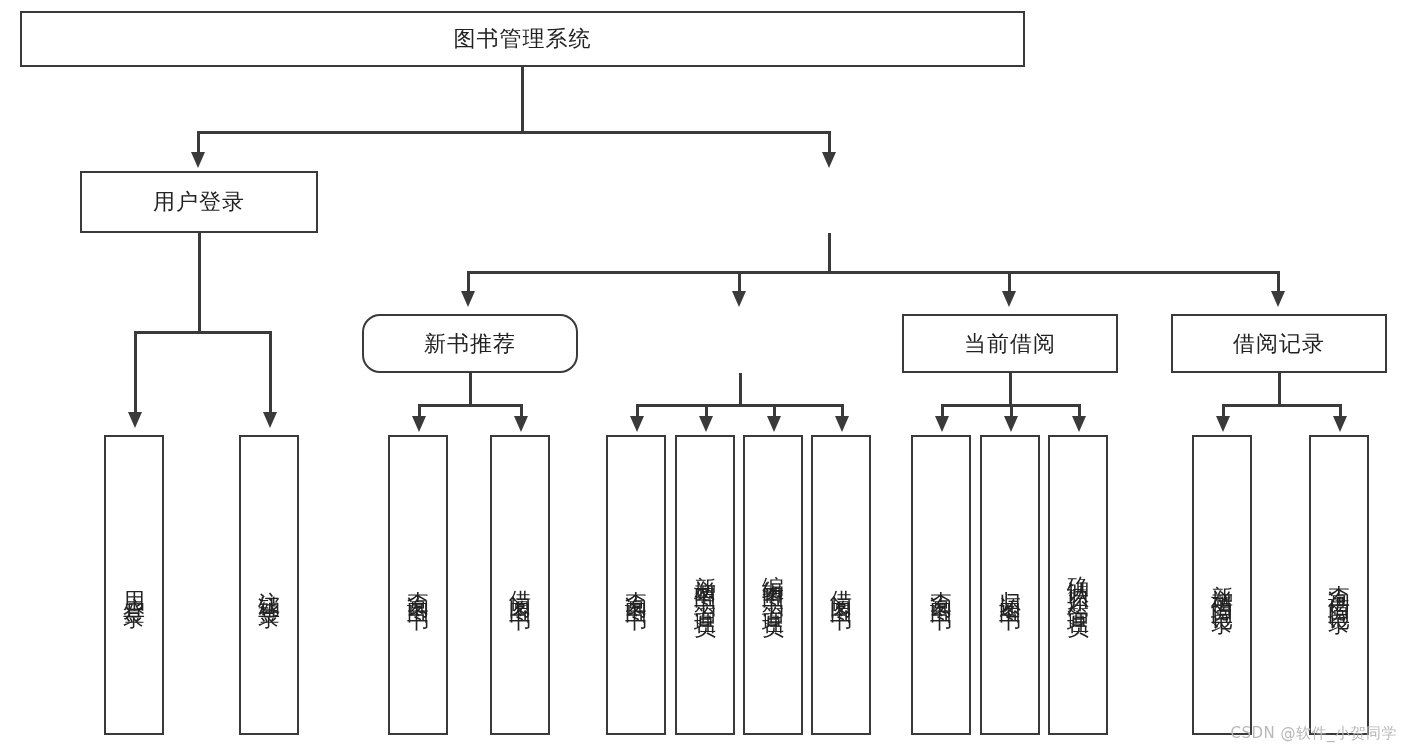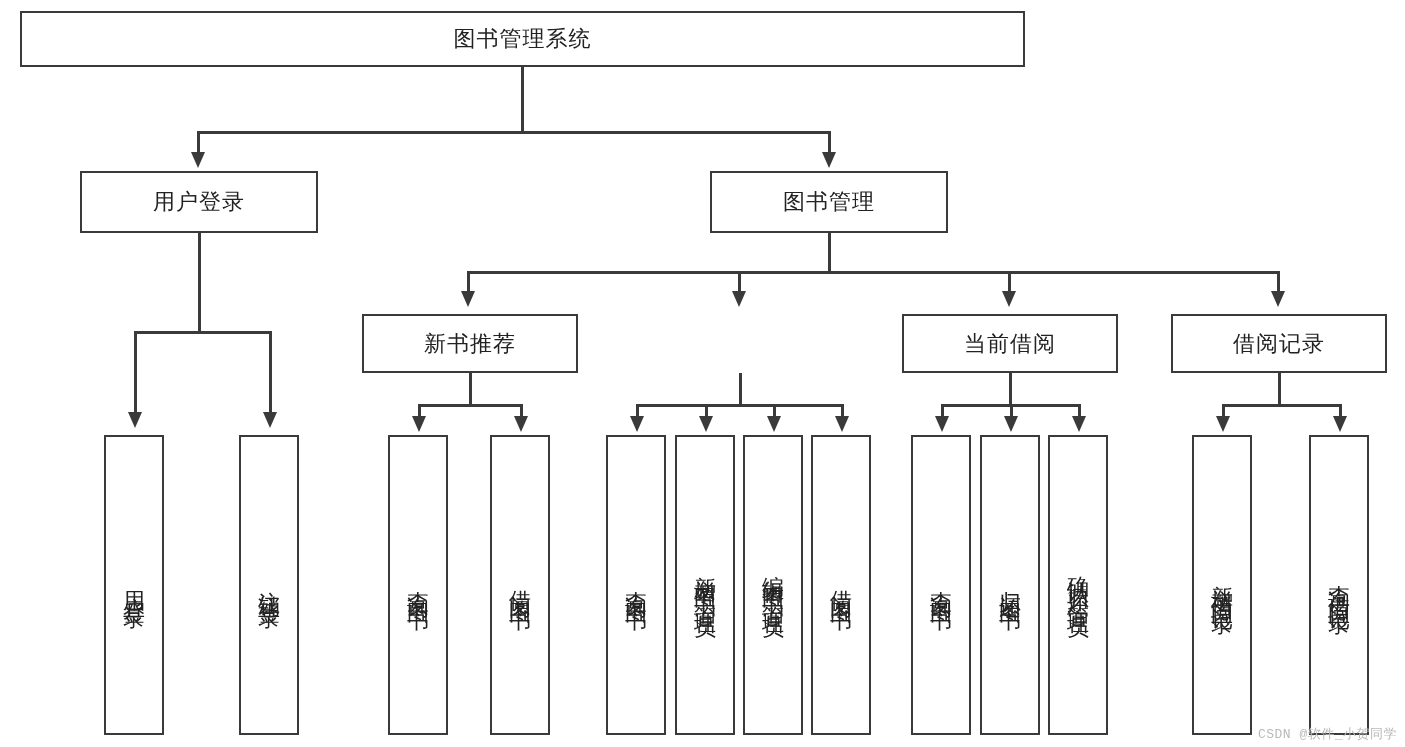--- a/index.html
+++ b/index.html
@@ -54,25 +54,24 @@
     width: 0;
     height: 0;
     border-left: 7px solid transparent;
     border-right: 7px solid transparent;
     border-top: 16px solid #3a3a3a;
   }
   #watermark {
     position: absolute;
     right: 8px;
     bottom: 4px;
-    font-size: 13px;
+    font-size: 15px;
     color: #b9b9b9;
     white-space: nowrap;
     letter-spacing: 0.5px;
-    font-family: Liberation Mono, monospace;
   }
 </style>
 </head>
 <body>
 
 <div id="canvas">
 
   <div class="node horiz" style="left:20px; top:11px; width:1005px; height:56px;">
     <span>图书管理系统</span>
   </div>
@@ -81,44 +80,41 @@
 
   <div class="edge h" style="left:197px; top:131px; width:632px;"></div>
 
   <div class="edge v" style="left:197px; top:131px; height:25px;"></div>
   <div class="arrow" style="left:191px; top:152px;"></div>
   <div class="edge v" style="left:828px; top:131px; height:25px;"></div>
   <div class="arrow" style="left:822px; top:152px;"></div>
 
   <div class="node horiz" style="left:80px; top:171px; width:238px; height:62px;">
     <span>用户登录</span>
-  </div>
-  <div class="node horiz" style="left:710px; top:171px; width:238px; height:62px;">
-    <span>图书管理</span>
   </div>
 
   <div class="edge v" style="left:198px; top:233px; height:100px;"></div>
   <div class="edge h" style="left:134px; top:331px; width:137px;"></div>
   <div class="edge v" style="left:134px; top:331px; height:84px;"></div>
   <div class="arrow" style="left:128px; top:412px;"></div>
   <div class="edge v" style="left:269px; top:331px; height:84px;"></div>
   <div class="arrow" style="left:263px; top:412px;"></div>
 
   <div class="edge v" style="left:828px; top:233px; height:40px;"></div>
   <div class="edge h" style="left:467px; top:271px; width:812px;"></div>
   <div class="edge v" style="left:467px; top:271px; height:23px;"></div>
   <div class="arrow" style="left:461px; top:291px;"></div>
   <div class="edge v" style="left:738px; top:271px; height:23px;"></div>
   <div class="arrow" style="left:732px; top:291px;"></div>
   <div class="edge v" style="left:1008px; top:271px; height:23px;"></div>
   <div class="arrow" style="left:1002px; top:291px;"></div>
   <div class="edge v" style="left:1277px; top:271px; height:23px;"></div>
   <div class="arrow" style="left:1271px; top:291px;"></div>
 
-  <div class="node horiz" style="left:362px; top:314px; width:216px; height:59px;">
+  <div class="node horiz" style="left:362px; top:314px; width:216px; height:59px;border-radius:18px;">
     <span>新书推荐</span>
   </div>
   <div class="node horiz" style="left:1171px; top:314px; width:216px; height:59px;">
     <span>借阅记录</span>
   </div>
   <div class="node horiz" style="left:902px; top:314px; width:216px; height:59px;">
     <span>当前借阅</span>
   </div>
 
   <div class="edge v" style="left:469px; top:373px; height:33px;"></div>

